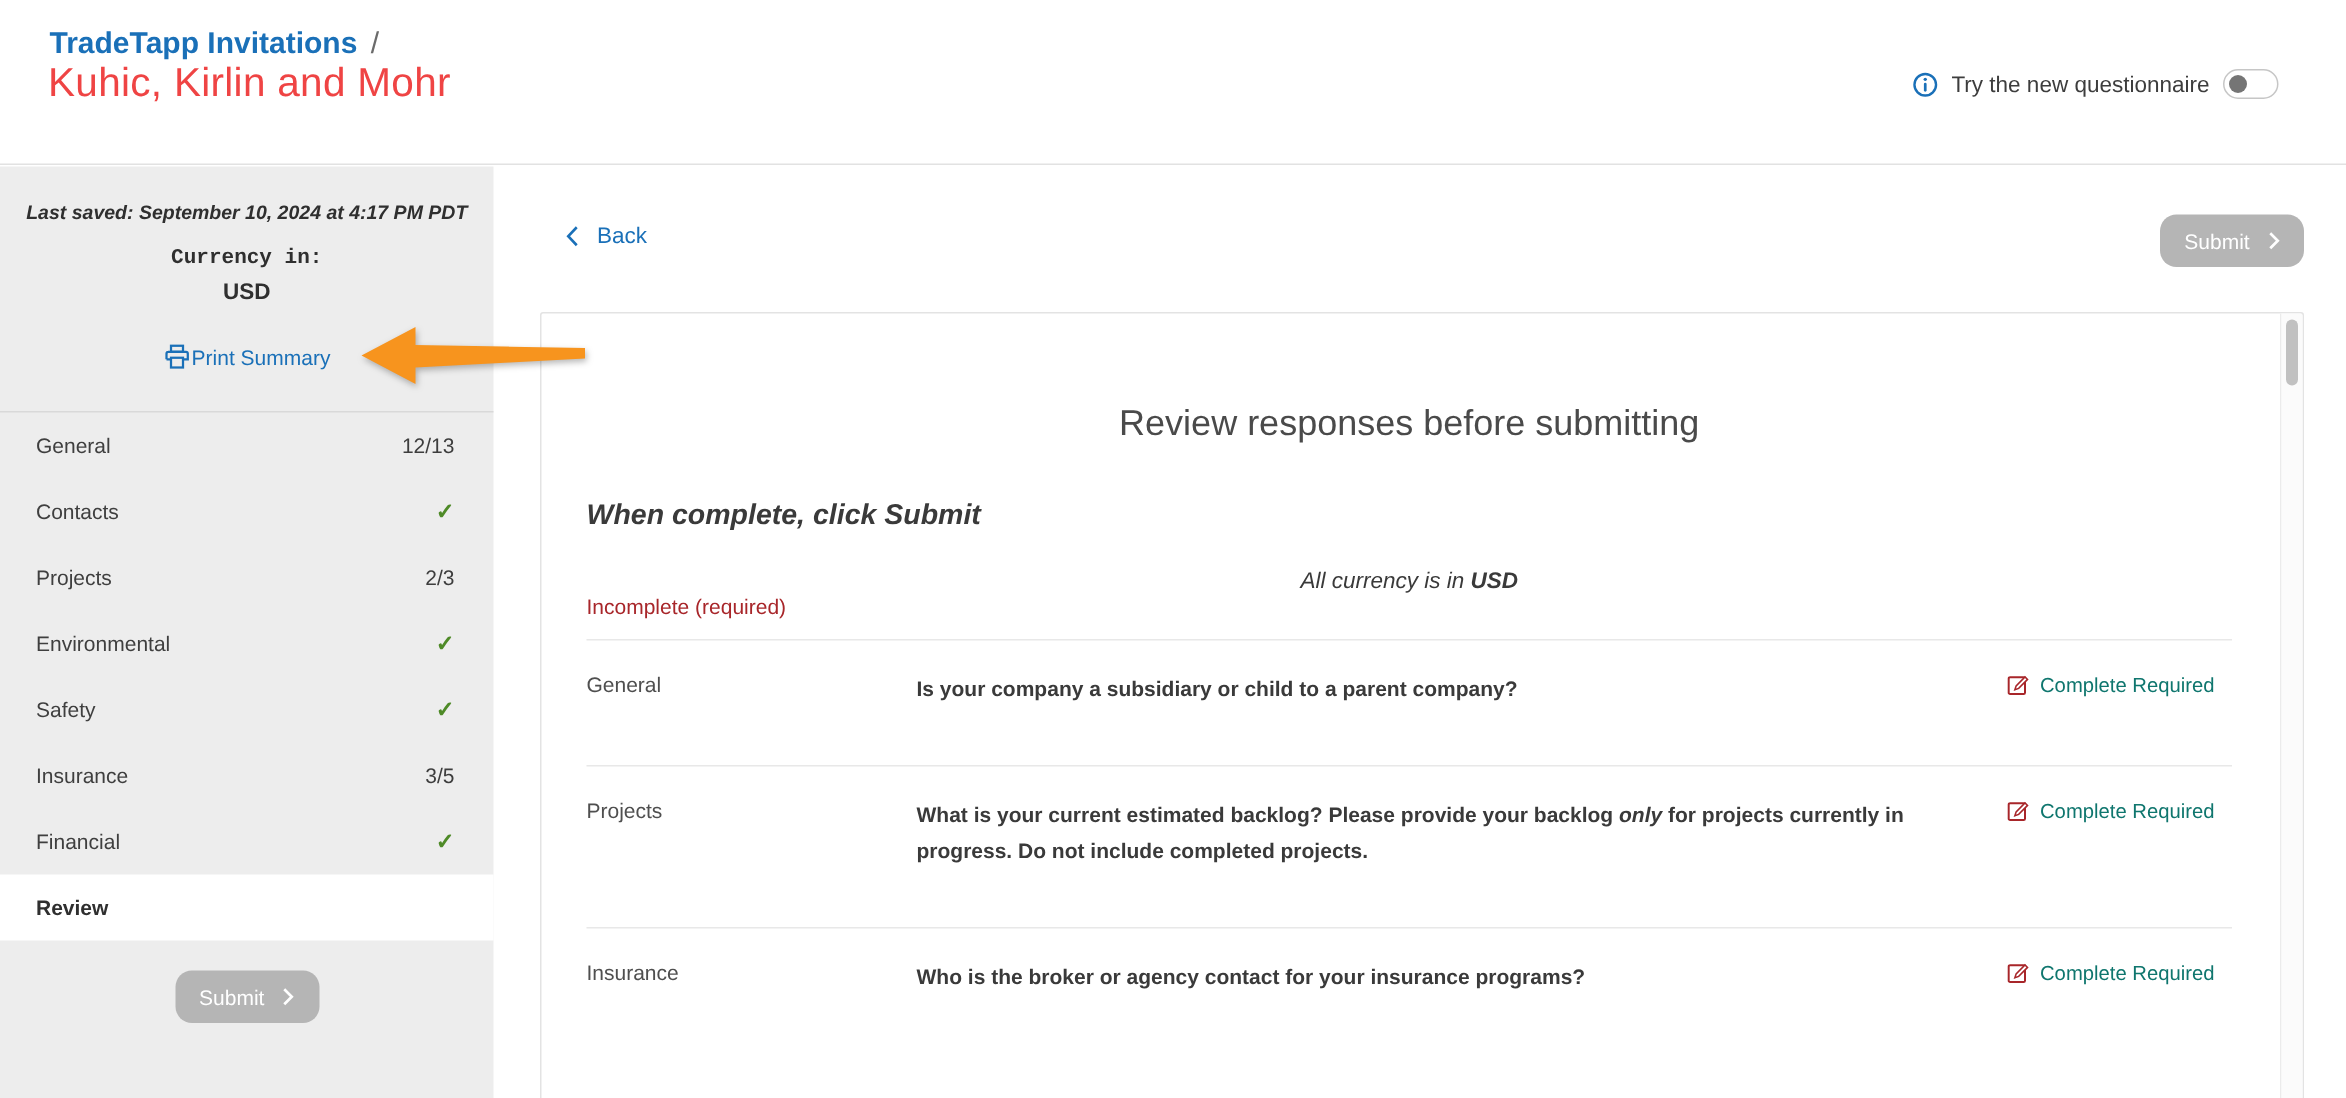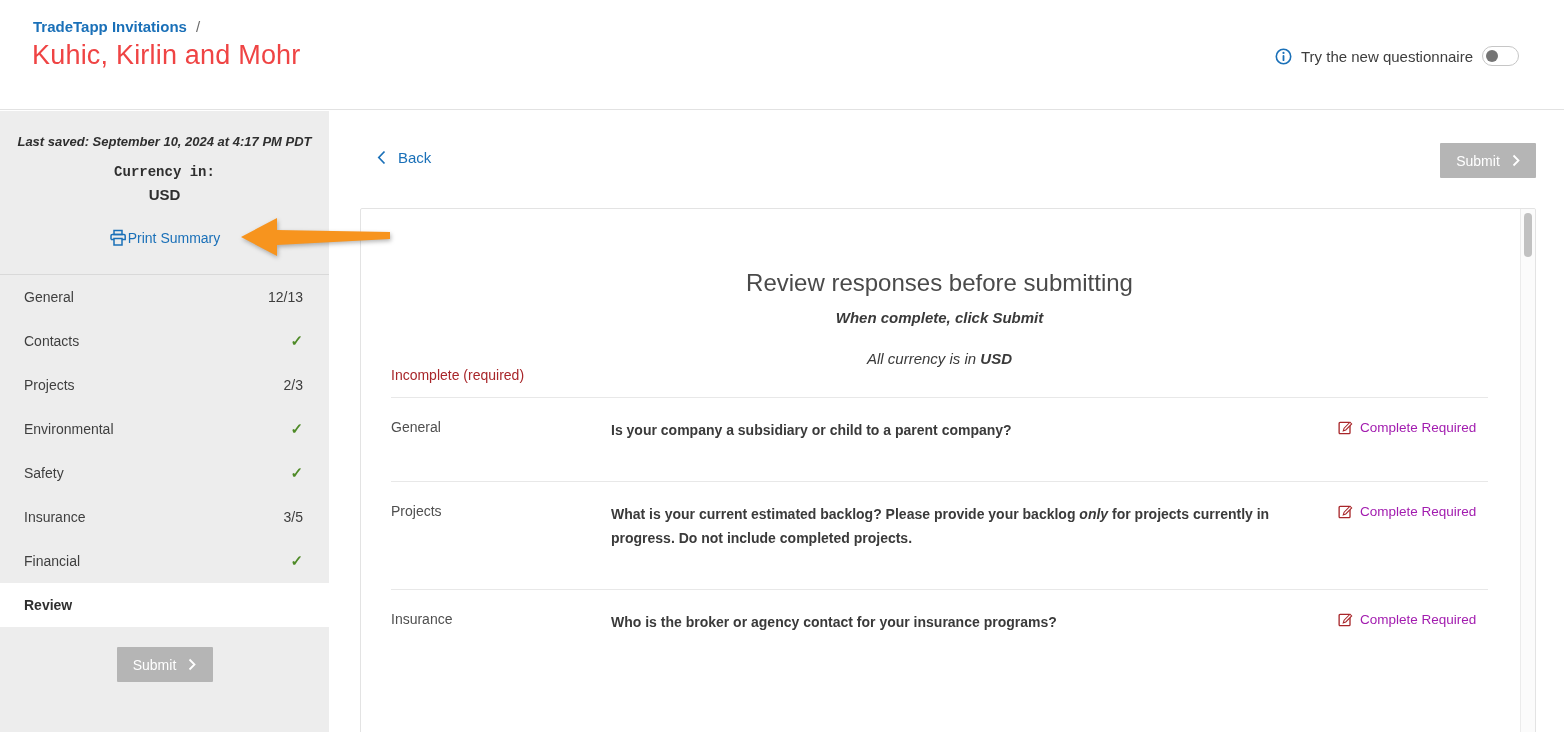--- a/index.html
+++ b/index.html
@@ -2,21 +2,21 @@
 <html><head>
 <meta charset="utf-8">
 <style>
   html,body{margin:0;padding:0;background:#ffffff;}
   .page{
     position:relative;width:1564px;height:732px;overflow:hidden;
     background:#ffffff;font-family:"Liberation Sans",sans-serif;color:#3d3d3d;
   }
   
   .header{position:absolute;top:0;left:0;width:1564px;height:110px;background:#fff;border-bottom:1px solid #e2e2e2;box-sizing:border-box;}
-  .breadcrumb{position:absolute;left:33px;top:18px;font-size:15px;}
+  .breadcrumb{position:absolute;left:33px;top:18px;font-size:20px;}
   .breadcrumb a{color:#1a70b8;text-decoration:none;font-weight:600;}
   .breadcrumb .sep{color:#6b6b6b;margin-left:9px;font-weight:400;}
   .page-title{position:absolute;left:32px;top:40px;font-size:27px;font-weight:400;color:#ef4444;letter-spacing:.2px;}
   .header-right{position:absolute;right:45px;top:46px;display:flex;align-items:center;gap:9px;}
   .info-icon{width:17px;height:17px;display:block;}
   .try-label{font-size:15px;color:#3d3d3d;}
   .toggle{width:37px;height:20px;border:1.5px solid #c6c6c6;border-radius:11px;background:#fff;position:relative;box-sizing:border-box;cursor:pointer;}
   .toggle .knob{position:absolute;left:3px;top:2.5px;width:12px;height:12px;border-radius:50%;background:#757575;}
   
   .sidebar{position:absolute;left:0;top:111px;width:329px;height:621px;background:#ededed;box-sizing:border-box;}
@@ -27,42 +27,42 @@
   .print-row .label{color:#1a70b8;font-size:14px;}
   .print-icon{width:18px;height:18px;display:block;}
   .side-divider{margin-top:27px;border-top:1px solid #d9d9d9;}
   .nav{margin:0;padding:0;list-style:none;}
   .nav-item{height:44px;display:flex;align-items:center;justify-content:space-between;padding:0 26px 0 24px;font-size:14px;color:#3f3f3f;cursor:pointer;}
   .nav-item .status{font-size:14px;color:#3d3d3d;}
   .nav-item .status.check{color:#4e8a27;font-size:15px;font-weight:700;}
   .nav-item.active{background:#ffffff;font-weight:700;color:#2f2f2f;}
   .side-submit-wrap{margin-top:20px;text-align:center;}
   
-  .btn-submit{display:inline-flex;align-items:center;justify-content:center;gap:12px;width:96px;height:35px;background:#b5b5b5;color:#ffffff;font-size:14px;border:none;border-radius:1px;cursor:default;font-family:inherit;}
+  .btn-submit{display:inline-flex;align-items:center;justify-content:center;gap:12px;width:96px;height:35px;background:#b5b5b5;color:#ffffff;font-size:14px;border:none;border-radius:11px;cursor:default;font-family:inherit;}
   .btn-submit svg{display:block;}
   
   .back-link{position:absolute;left:377px;top:149px;display:flex;align-items:center;gap:12px;cursor:pointer;}
   .back-link .label{color:#1a70b8;font-size:15px;}
   .main-submit{position:absolute;left:1440px;top:143px;}
   .card{position:absolute;left:360px;top:208px;width:1176px;height:540px;background:#fff;border:1px solid #e3e3e3;border-radius:2px;box-sizing:border-box;}
   .card-content{padding:0 47px 0 30px;}
   .review-title{margin-top:60px;text-align:center;font-size:24px;font-weight:400;color:#4a4a4a;}
   .review-subtitle{margin-top:22px;text-align:center;font-size:14px;color:#454545;}
-  .complete-note{margin-top:12px;text-align:center;font-size:15px;font-weight:700;font-style:italic;color:#3a3a3a;}
+  .complete-note{margin-top:36px;font-size:19px;font-weight:700;font-style:italic;color:#3a3a3a;}
   .currency-note{margin-top:24px;text-align:center;font-size:15px;font-style:italic;color:#3a3a3a;}
   .currency-note b{font-weight:700;}
   .incomplete-heading{font-size:14px;color:#a8262a;}
   .list-divider{margin-top:14px;border-top:1px solid #e8e8e8;}
   .req-row{display:flex;align-items:flex-start;padding:20px 0 38px 0;border-bottom:1px solid #e8e8e8;}
   .req-row:last-child{border-bottom:none;}
   .req-row .category{width:220px;flex:none;font-size:14px;color:#4f4f4f;padding-top:1px;}
   .req-row .question-col{flex:1;padding-right:50px;}
   .req-row .question{font-size:14px;font-weight:700;color:#3a3a3a;line-height:1.75;}
   .req-row .question .it{font-style:italic;}
-  .req-action{flex:none;width:150px;display:flex;align-items:center;gap:7px;color:#a21caf;font-size:13.5px;cursor:pointer;padding-top:2px;}
+  .req-action{flex:none;width:150px;display:flex;align-items:center;gap:7px;color:#0f766e;font-size:13.5px;cursor:pointer;padding-top:2px;}
   .edit-icon{width:15px;height:15px;flex:none;display:block;}
   
   .card-scrollbar{position:absolute;top:0;right:0;bottom:0;width:15px;background:#fbfbfb;border-left:1px solid #ebebeb;border-radius:0 2px 2px 0;box-sizing:border-box;}
   .card-scrollbar .thumb{position:absolute;top:4px;left:3px;width:8px;height:44px;background:#c1c1c1;border-radius:4px;}
   
   .annotation-arrow{position:absolute;left:240px;top:214px;width:152px;height:48px;z-index:6;filter:drop-shadow(1px 2px 2px rgba(0,0,0,0.28));pointer-events:none;}
 </style>
 </head>
 <body>
 

